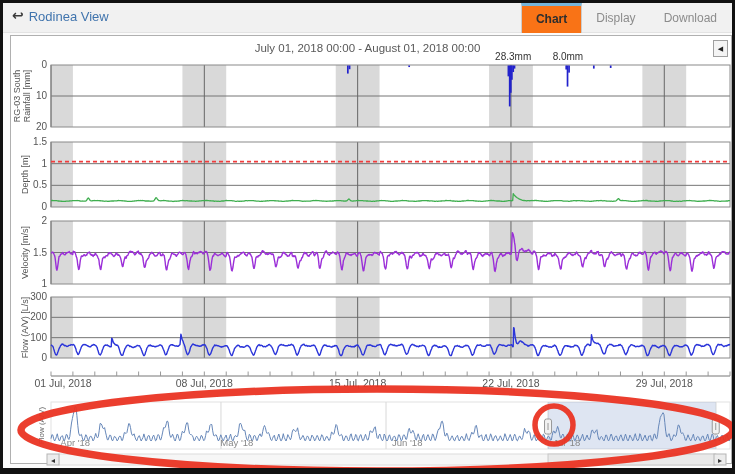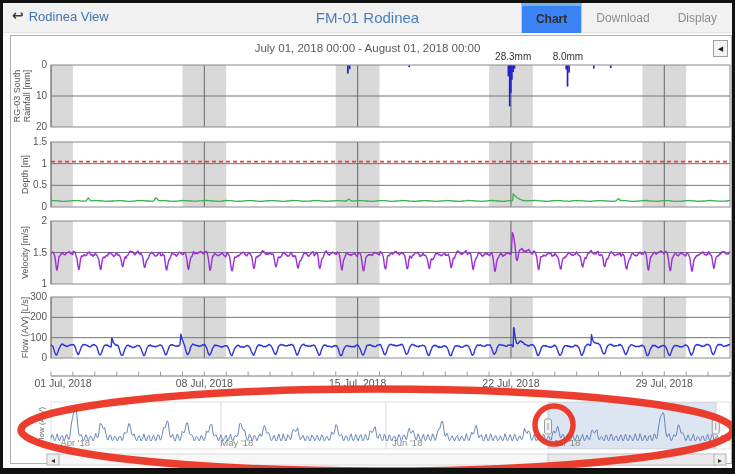--- a/index.html
+++ b/index.html
@@ -21,21 +21,21 @@
   .prev .ic{color:#3a3a3a;font-size:14px;font-weight:bold;transform:translateY(-1px);}
   .apptitle{
     position:absolute;left:0;right:0;top:6px;text-align:center;
     color:#4a7db8;font-size:15px;
   }
   .tabs{position:absolute;right:1px;top:0;height:30px;display:flex;}
   .tab{
     height:30px;padding:8px 14px 0 14px;font-size:12px;color:#8c8c8c;cursor:pointer;
   }
   .tab.active{
-    background:#3b82f6;border:1px solid #cccccc;border-bottom:none;
+    background:#f97316;border:1px solid #cccccc;border-bottom:none;
     border-top:3px solid #76b5da;color:#2e2e2e;font-weight:bold;padding-top:6px;
   }
   .panel{
     position:absolute;left:7px;top:32px;width:722px;height:429px;
     background:#fff;border:1px solid #b0b0b0;
   }
   .charttitle{
     position:absolute;left:0;right:0;top:39px;text-align:center;
     font-size:11.5px;color:#595959;
   }
@@ -50,25 +50,24 @@
 </head>
 <body>
 
 <div class="screen">
 
   <div class="header">
     <div class="prev">
       <span class="ic">↩</span>
       <span>Rodinea View</span>
     </div>
-    <div class="apptitle">FM-01 Rodinea</div>
     <div class="tabs">
       <div class="tab active">Chart</div>
+      <div class="tab">Display</div>
       <div class="tab">Download</div>
-      <div class="tab">Display</div>
     </div>
   </div>
 
   <div class="panel"></div>
 
   <div class="charttitle">July 01, 2018 00:00 - August 01, 2018 00:00</div>
 
   <div class="collapse-btn">◀</div>
 
   <svg id="plot" width="735" height="474" viewBox="0 0 735 474">

